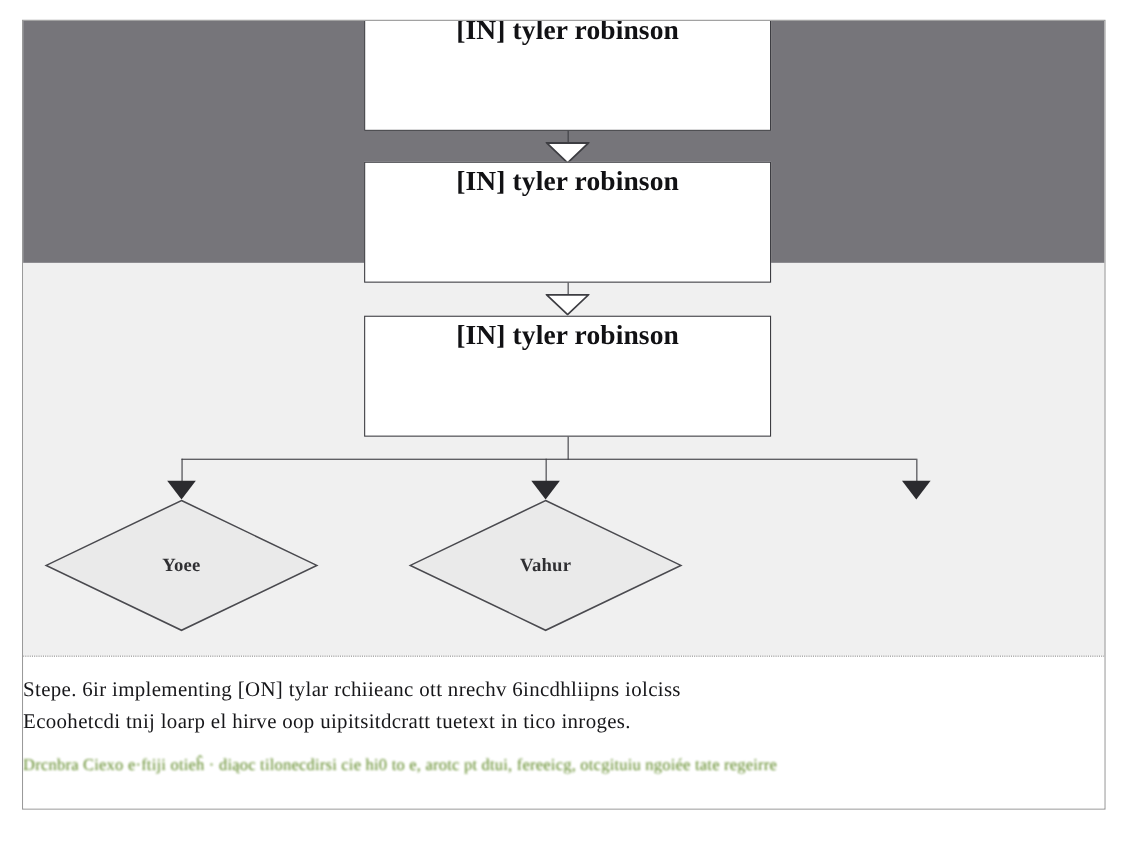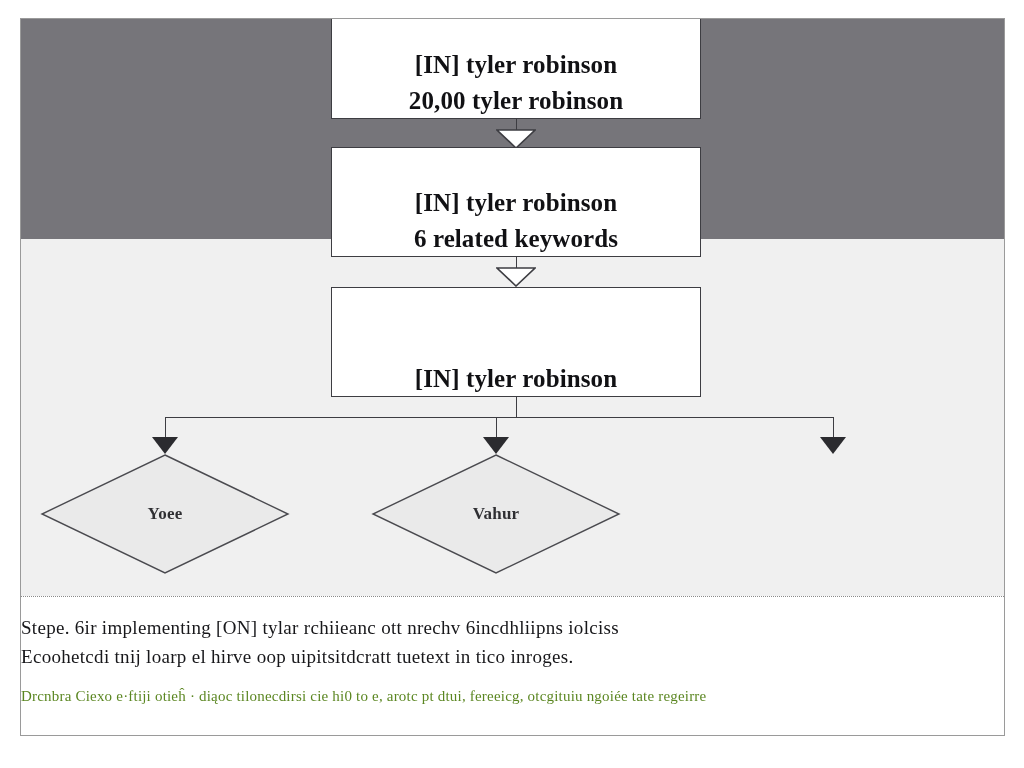--- a/index.html
+++ b/index.html
@@ -74,21 +74,21 @@
 
   
   .node-box {
     position: absolute;
     background: #ffffff;
     border: 1px solid #3d3d42;
     box-sizing: border-box;
     display: flex;
     flex-direction: column;
     align-items: center;
-    justify-content: flex-end;
+    justify-content: flex-start;
     text-align: center;
   }
 
   .node-line {
     font-family: "Liberation Serif", serif;
     font-weight: bold;
     font-size: 25px;
     line-height: 1.42;
     color: #111114;
     letter-spacing: 0.1px;
@@ -228,33 +228,31 @@
 
   <div class="panel">
 
     <div class="band-dark"></div>
     <div class="band-light"></div>
     <div class="band-bottom"></div>
     <div class="dotted-divider"></div>
 
     <div class="node-box" id="box-1">
       <div class="node-line">[IN] tyler robinson</div>
-      <div class="node-line">20,00 tyler robinson</div>
     </div>
 
     <div class="conn-vert" id="conn-1"></div>
     <div class="arrow-hollow-wrap" id="arw-1">
       <svg width="40" height="20" viewBox="0 0 40 20">
         <polygon points="1,1 39,1 20,19" fill="#ffffff" stroke="#3d3d42" stroke-width="1.6"></polygon>
       </svg>
     </div>
 
     <div class="node-box" id="box-2">
       <div class="node-line">[IN] tyler robinson</div>
-      <div class="node-line">6 related keywords</div>
     </div>
 
     <div class="conn-vert" id="conn-2"></div>
     <div class="arrow-hollow-wrap" id="arw-2">
       <svg width="40" height="20" viewBox="0 0 40 20">
         <polygon points="1,1 39,1 20,19" fill="#ffffff" stroke="#3d3d42" stroke-width="1.6"></polygon>
       </svg>
     </div>
 
     <div class="node-box" id="box-3">

